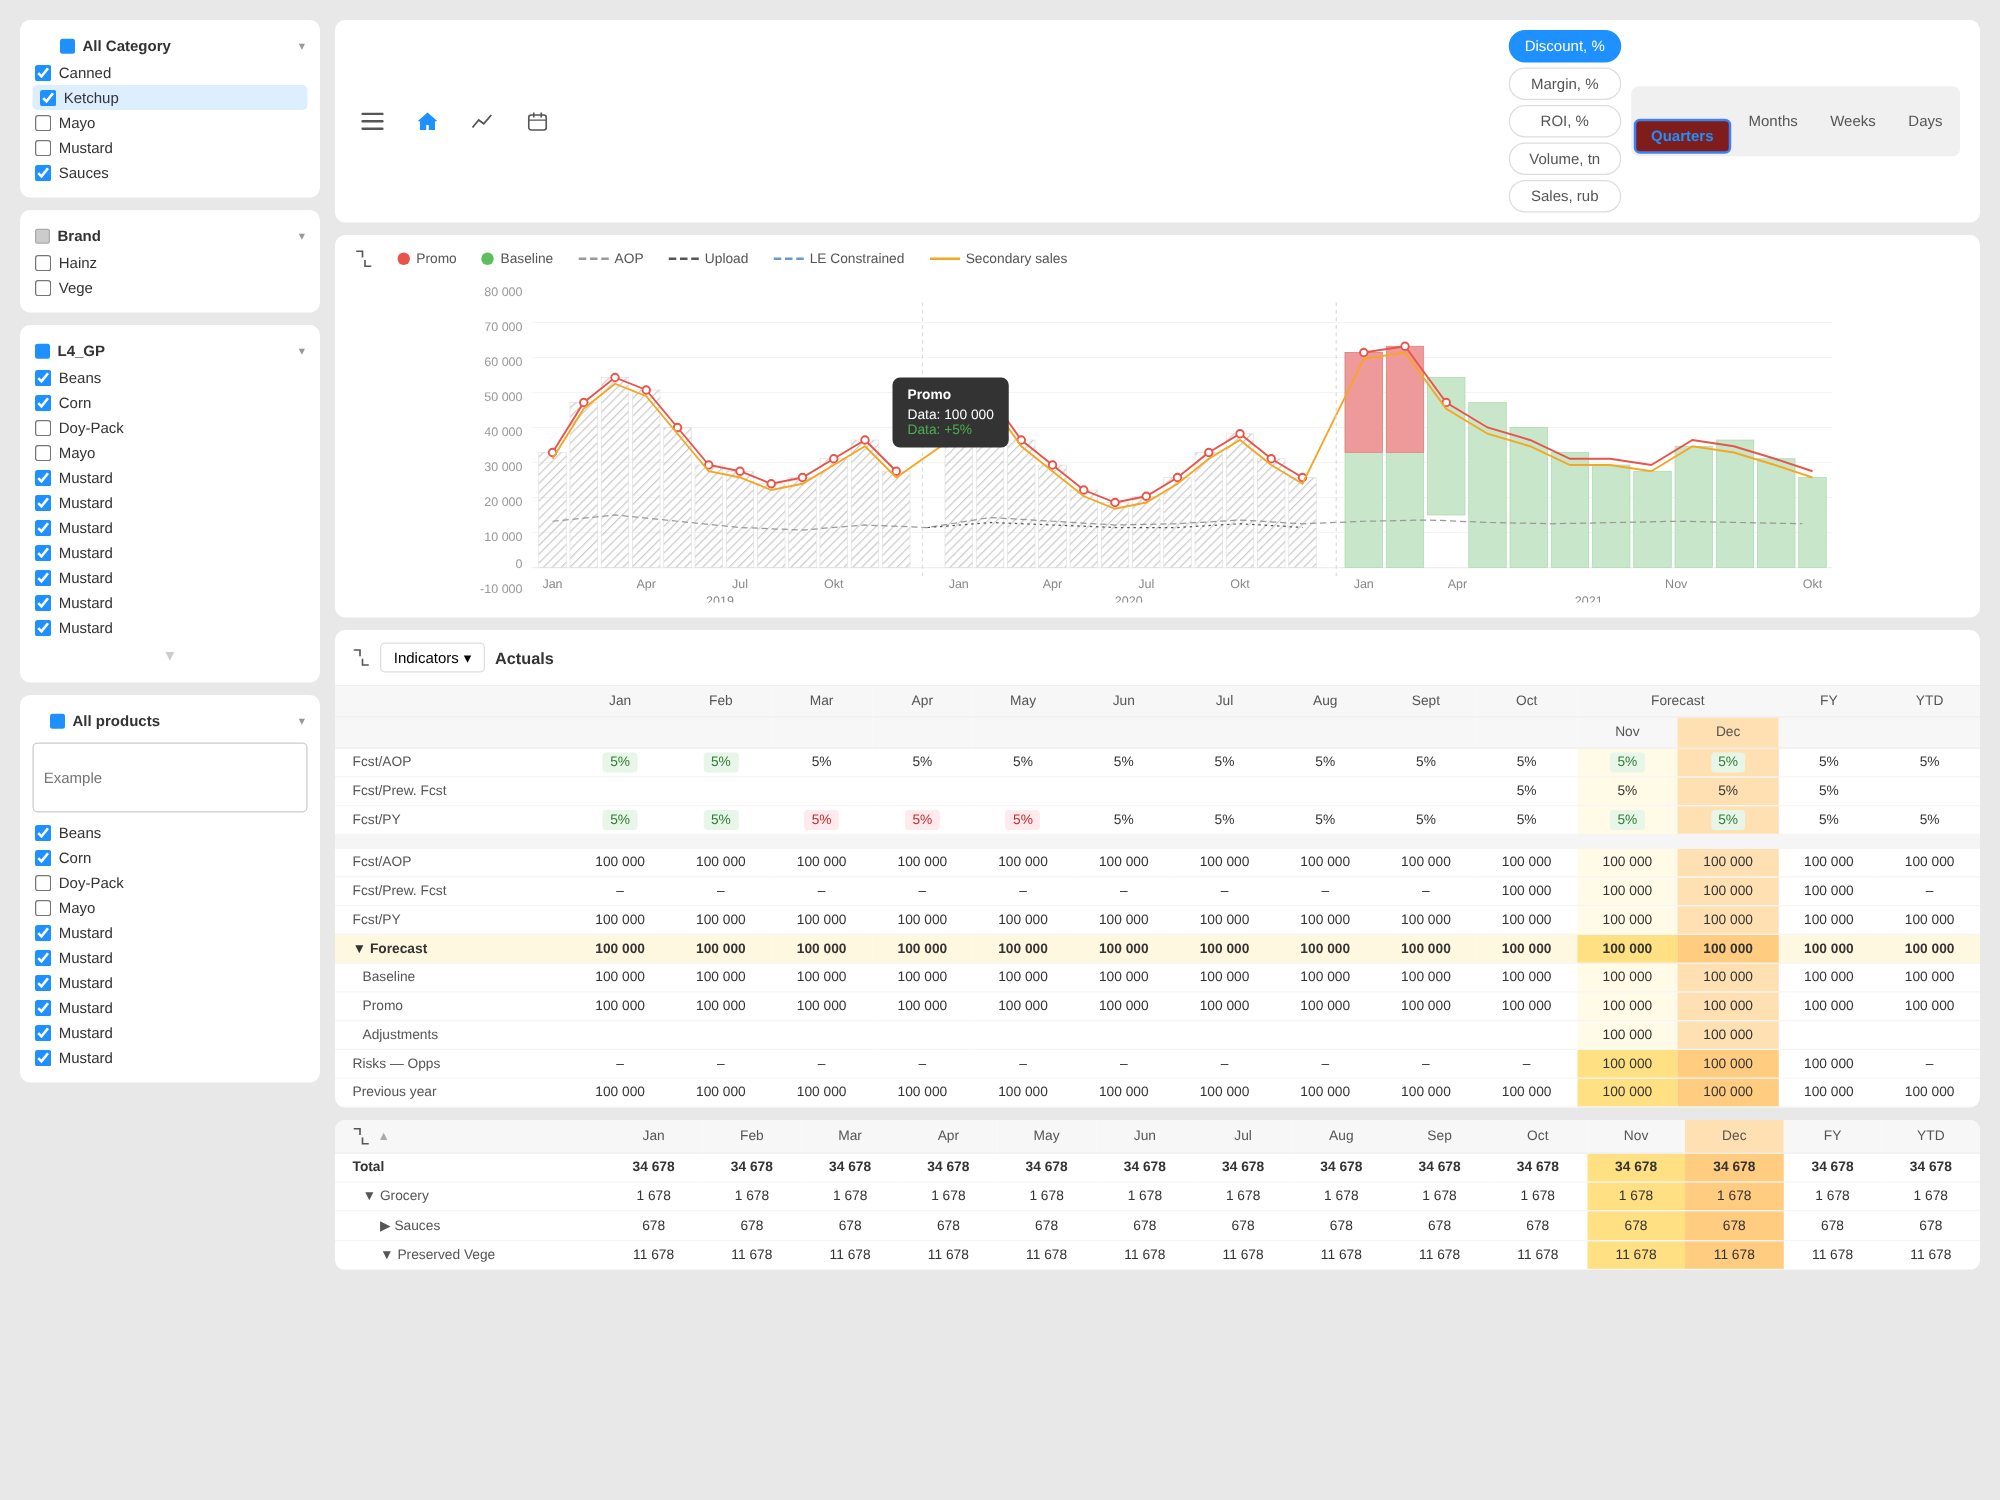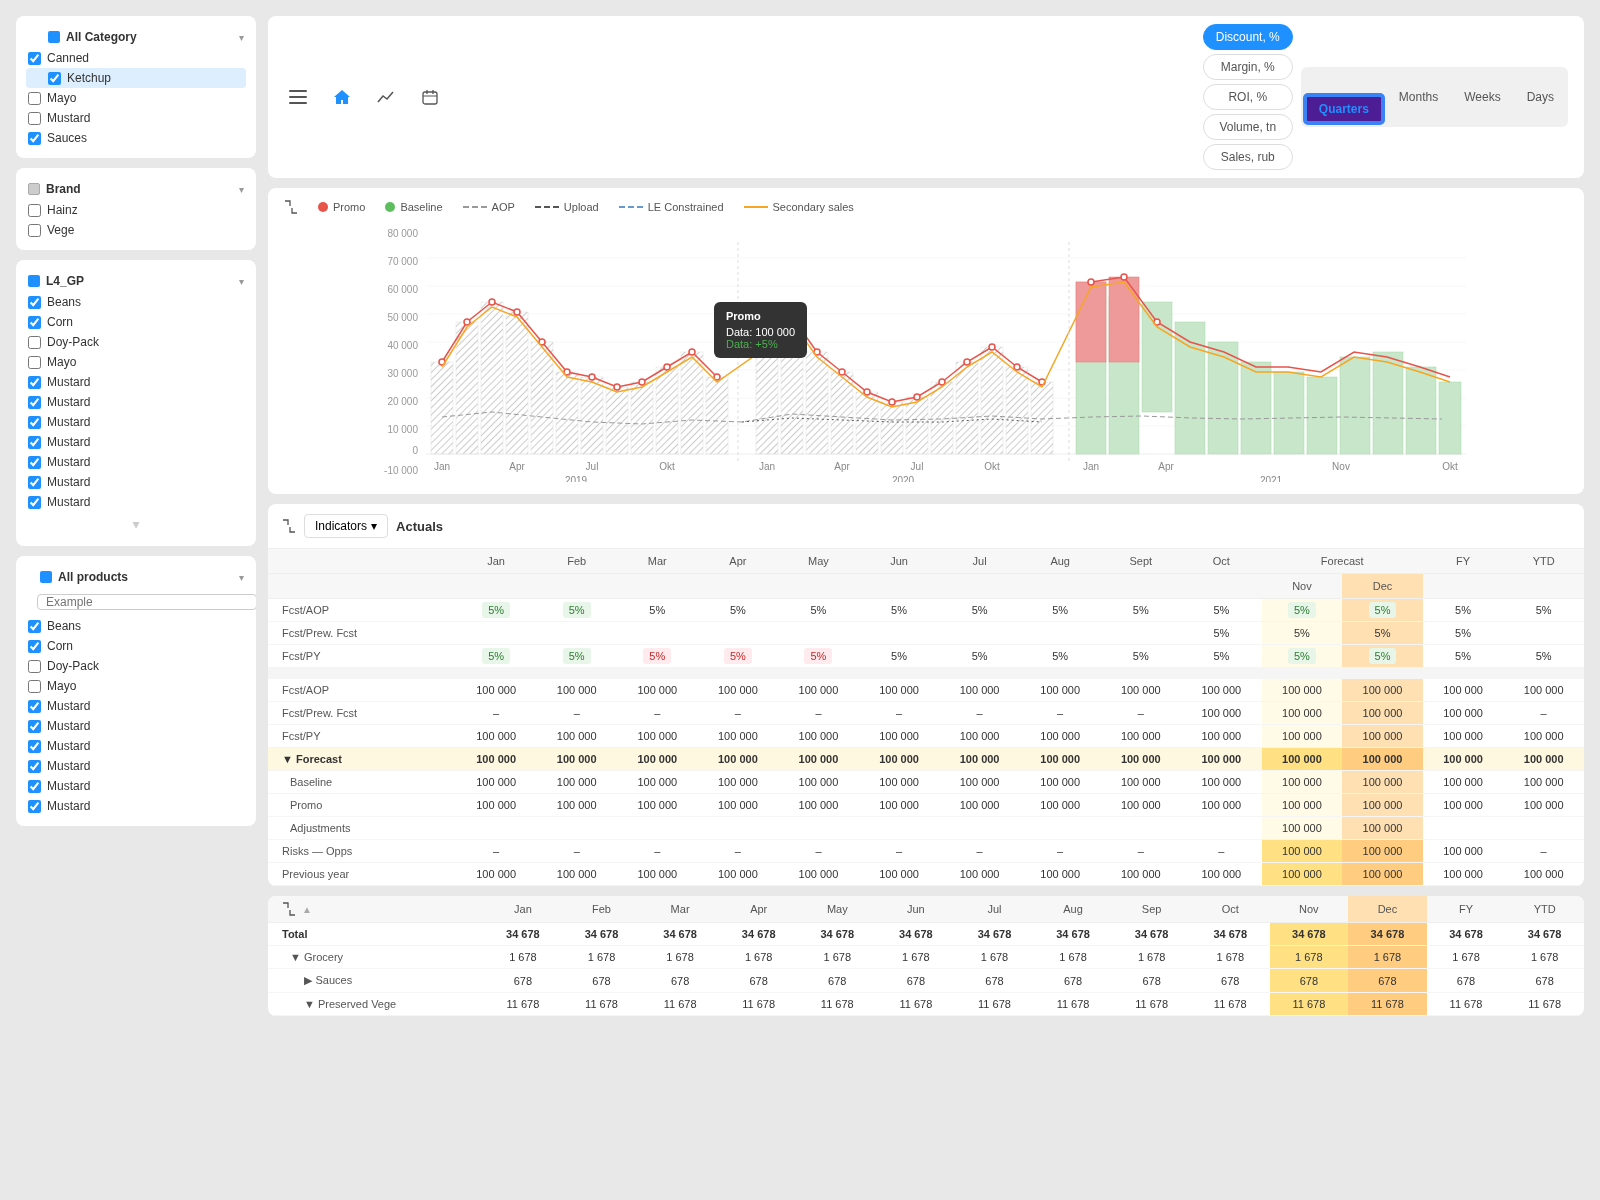--- a/index.html
+++ b/index.html
@@ -12,37 +12,37 @@
     
     .sidebar-section { background: #fff; border-radius: 8px; padding: 10px; }
     
     .sidebar-section-header { display: flex; align-items: center; justify-content: space-between; padding: 4px 2px; cursor: pointer; }
     .sidebar-section-header .section-label { font-weight: 600; font-size: 12px; }
     .sidebar-section-header .color-dot { width: 12px; height: 12px; border-radius: 2px; background: #1e90ff; flex-shrink: 0; }
     
     .sidebar-item { display: flex; align-items: center; gap: 6px; padding: 3px 2px; }
     .sidebar-item input[type="checkbox"] { width: 13px; height: 13px; accent-color: #1e90ff; }
     .sidebar-item label { font-size: 12px; color: #333; }
-    .sidebar-item.highlighted { background: #ddeeff; border-radius: 4px; padding: 3px 22px; }
-    
-    .search-input { width: 100%; border: 1px solid #ccc; border-radius: 4px; padding: 0 8px; font-size: 12px; color: #999; margin: 6px 11px; }
+    .sidebar-item.highlighted { background: #ddeeff; border-radius: 4px; padding: 3px 6px; }
+    
+    .search-input { width: 100%; border: 1px solid #ccc; border-radius: 4px; padding: 20px 8px; font-size: 12px; color: #999; margin: 6px 0; }
     
     .chevron-icon { font-size: 10px; color: #999; }
     
     
     .main-content { flex: 1; display: flex; flex-direction: column; gap: 10px; min-width: 0; }
     
     
     .top-bar { background: #fff; border-radius: 8px; padding: 8px 16px; display: flex; align-items: center; justify-content: space-between; }
     .top-bar-left { display: flex; gap: 16px; align-items: center; }
     .top-bar-icon { width: 28px; height: 28px; display: flex; align-items: center; justify-content: center; cursor: pointer; color: #555; }
     
     .period-tabs { display: flex; gap: 2px; background: #f0f0f0; border-radius: 6px; padding: 2px; }
     .period-tab { padding: 5px 12px; border-radius: 5px; font-size: 12px; cursor: pointer; color: #555; border: none; background: transparent; }
-    .period-tab.active { background: #4c1d95; color: #1e90ff; font-weight: 600; border: 4px solid #3b82f6; margin-top: 24px; }
+    .period-tab.active { background: #7f1d1d; color: #1e90ff; font-weight: 600; border: 2px solid #3b82f6; margin-top: 24px; }
     
     .metric-tabs { display: flex; gap: 4px; flex-direction: column; }
     .metric-tab { padding: 5px 12px; border-radius: 16px; font-size: 12px; cursor: pointer; border: 1px solid #ddd; background: #fff; color: #555; }
     .metric-tab.active { background: #1e90ff; color: #fff; border-color: #1e90ff; }
     
     
     .chart-section { background: #fff; border-radius: 8px; padding: 12px 16px; flex-shrink: 0; }
     
     .chart-legend { display: flex; gap: 20px; align-items: center; margin-bottom: 8px; flex-wrap: wrap; }
     .legend-item { display: flex; align-items: center; gap: 5px; font-size: 11px; color: #555; }

